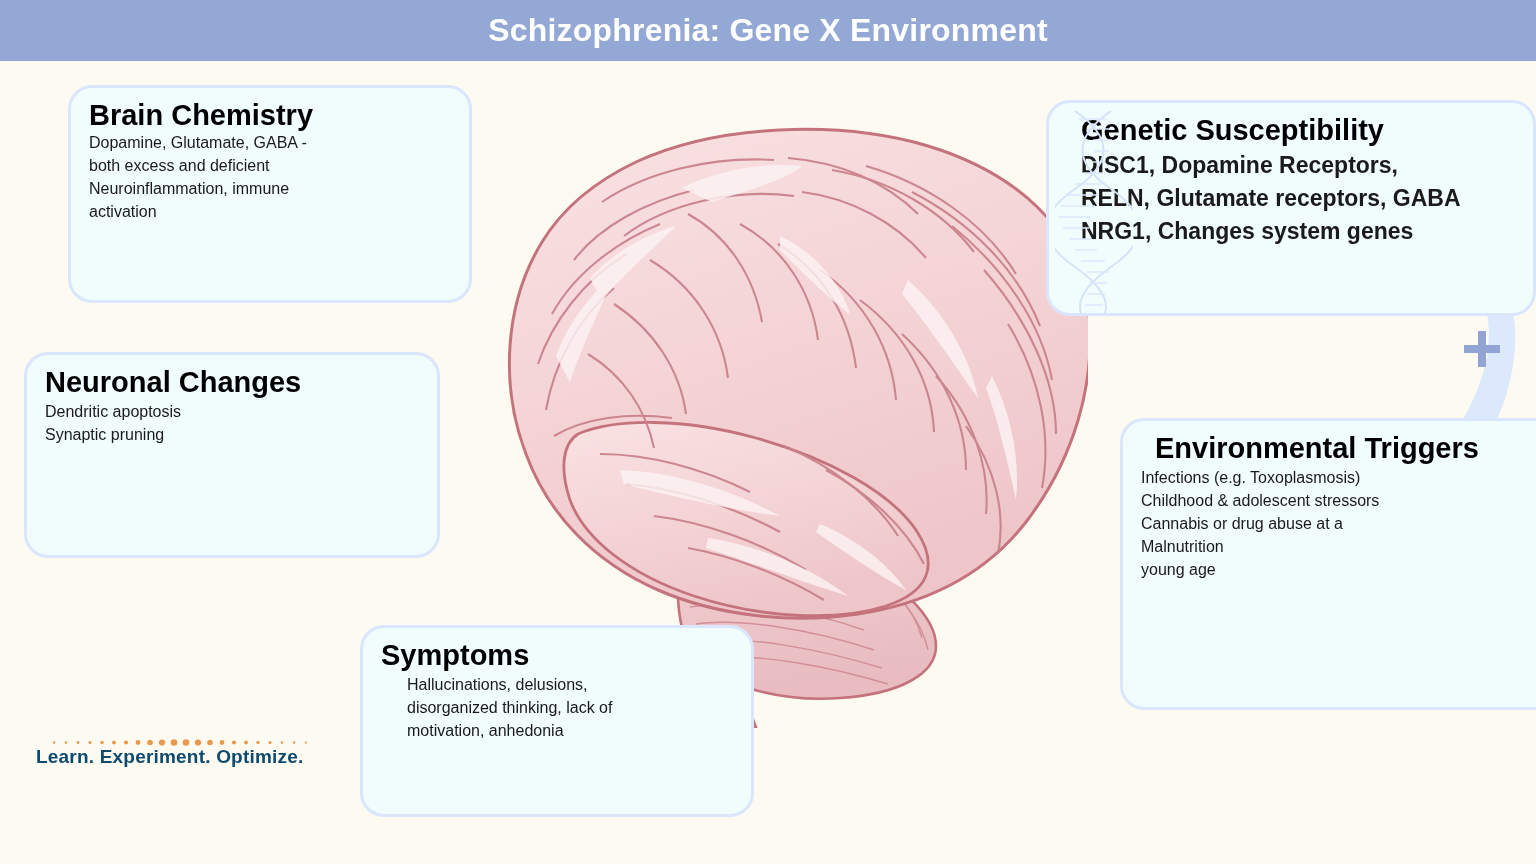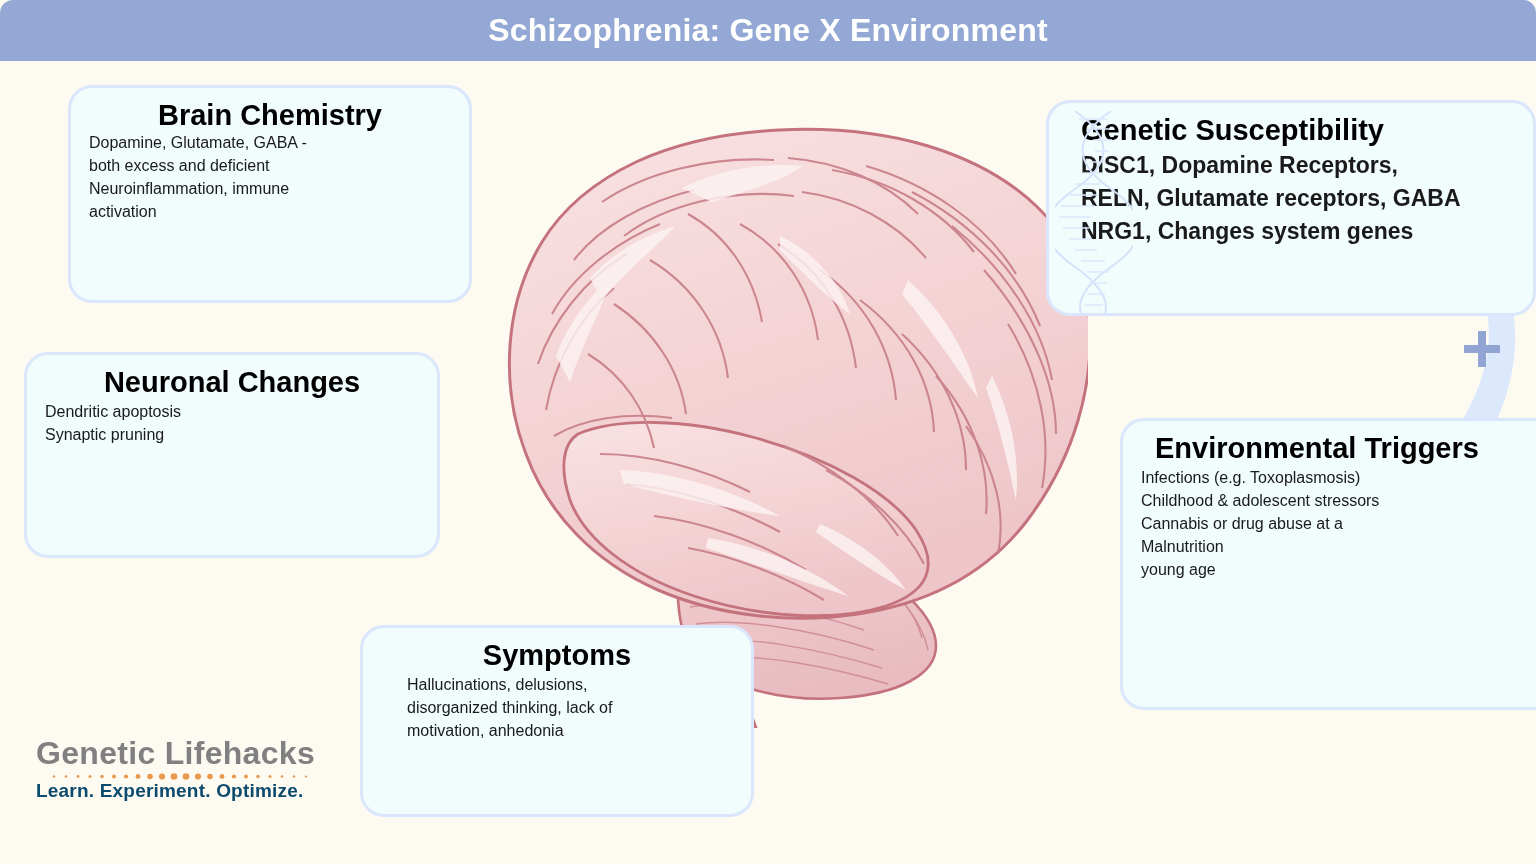--- a/index.html
+++ b/index.html
@@ -13,21 +13,20 @@
     font-family: "Liberation Sans", sans-serif;
     overflow: hidden;
     position: relative;
   }
   #stage {
     position: relative;
     width: 1536px;
     height: 864px;
     background: #fdfaf2;
     overflow: hidden;
-    border-radius: 13px;
   }
 
   
   .titlebar {
     position: absolute;
     left: 0; top: 0;
     width: 1536px;
     height: 61px;
     background: #93a8d4;
     display: flex;
@@ -78,21 +77,21 @@
     border: 3px solid #d9e6fc;
     border-radius: 24px;
     box-sizing: border-box;
     padding: 10px 18px 14px 18px;
     overflow: hidden;
   }
   .card .card-title {
     font-size: 29px;
     font-weight: bold;
     color: #000000;
-    text-align: center;
+    text-align: left;
     line-height: 1.18;
     margin-bottom: 2px;
     white-space: nowrap;
   }
   .card .card-body {
     font-size: 16px;
     color: #1a1a1a;
     line-height: 1.43;
   }
   .card .card-body .line { display: block; white-space: nowrap; }
@@ -339,21 +338,20 @@
   <div class="card" id="card-symptoms">
     <div class="card-title">Symptoms</div>
     <div class="card-body">
       <span class="line">Hallucinations, delusions,</span>
       <span class="line">disorganized thinking, lack of</span>
       <span class="line">motivation, anhedonia</span>
     </div>
   </div>
 
   <div class="logo">
-    <div class="logo-main">Genetic Lifehacks</div>
     <div class="logo-dots">
       <svg width="290" height="9" viewBox="0 0 290 9" xmlns="http://www.w3.org/2000/svg">
         <g fill="#e8994e">
           <circle cx="18" cy="4.5" r="1.2"></circle>
             <circle cx="30" cy="4.5" r="1.3"></circle>
           <circle cx="42" cy="4.5" r="1.4"></circle>
             <circle cx="54" cy="4.5" r="1.5"></circle>
           <circle cx="66" cy="4.5" r="1.7"></circle>
             <circle cx="78" cy="4.5" r="1.9"></circle>
           <circle cx="90" cy="4.5" r="2.1"></circle>

